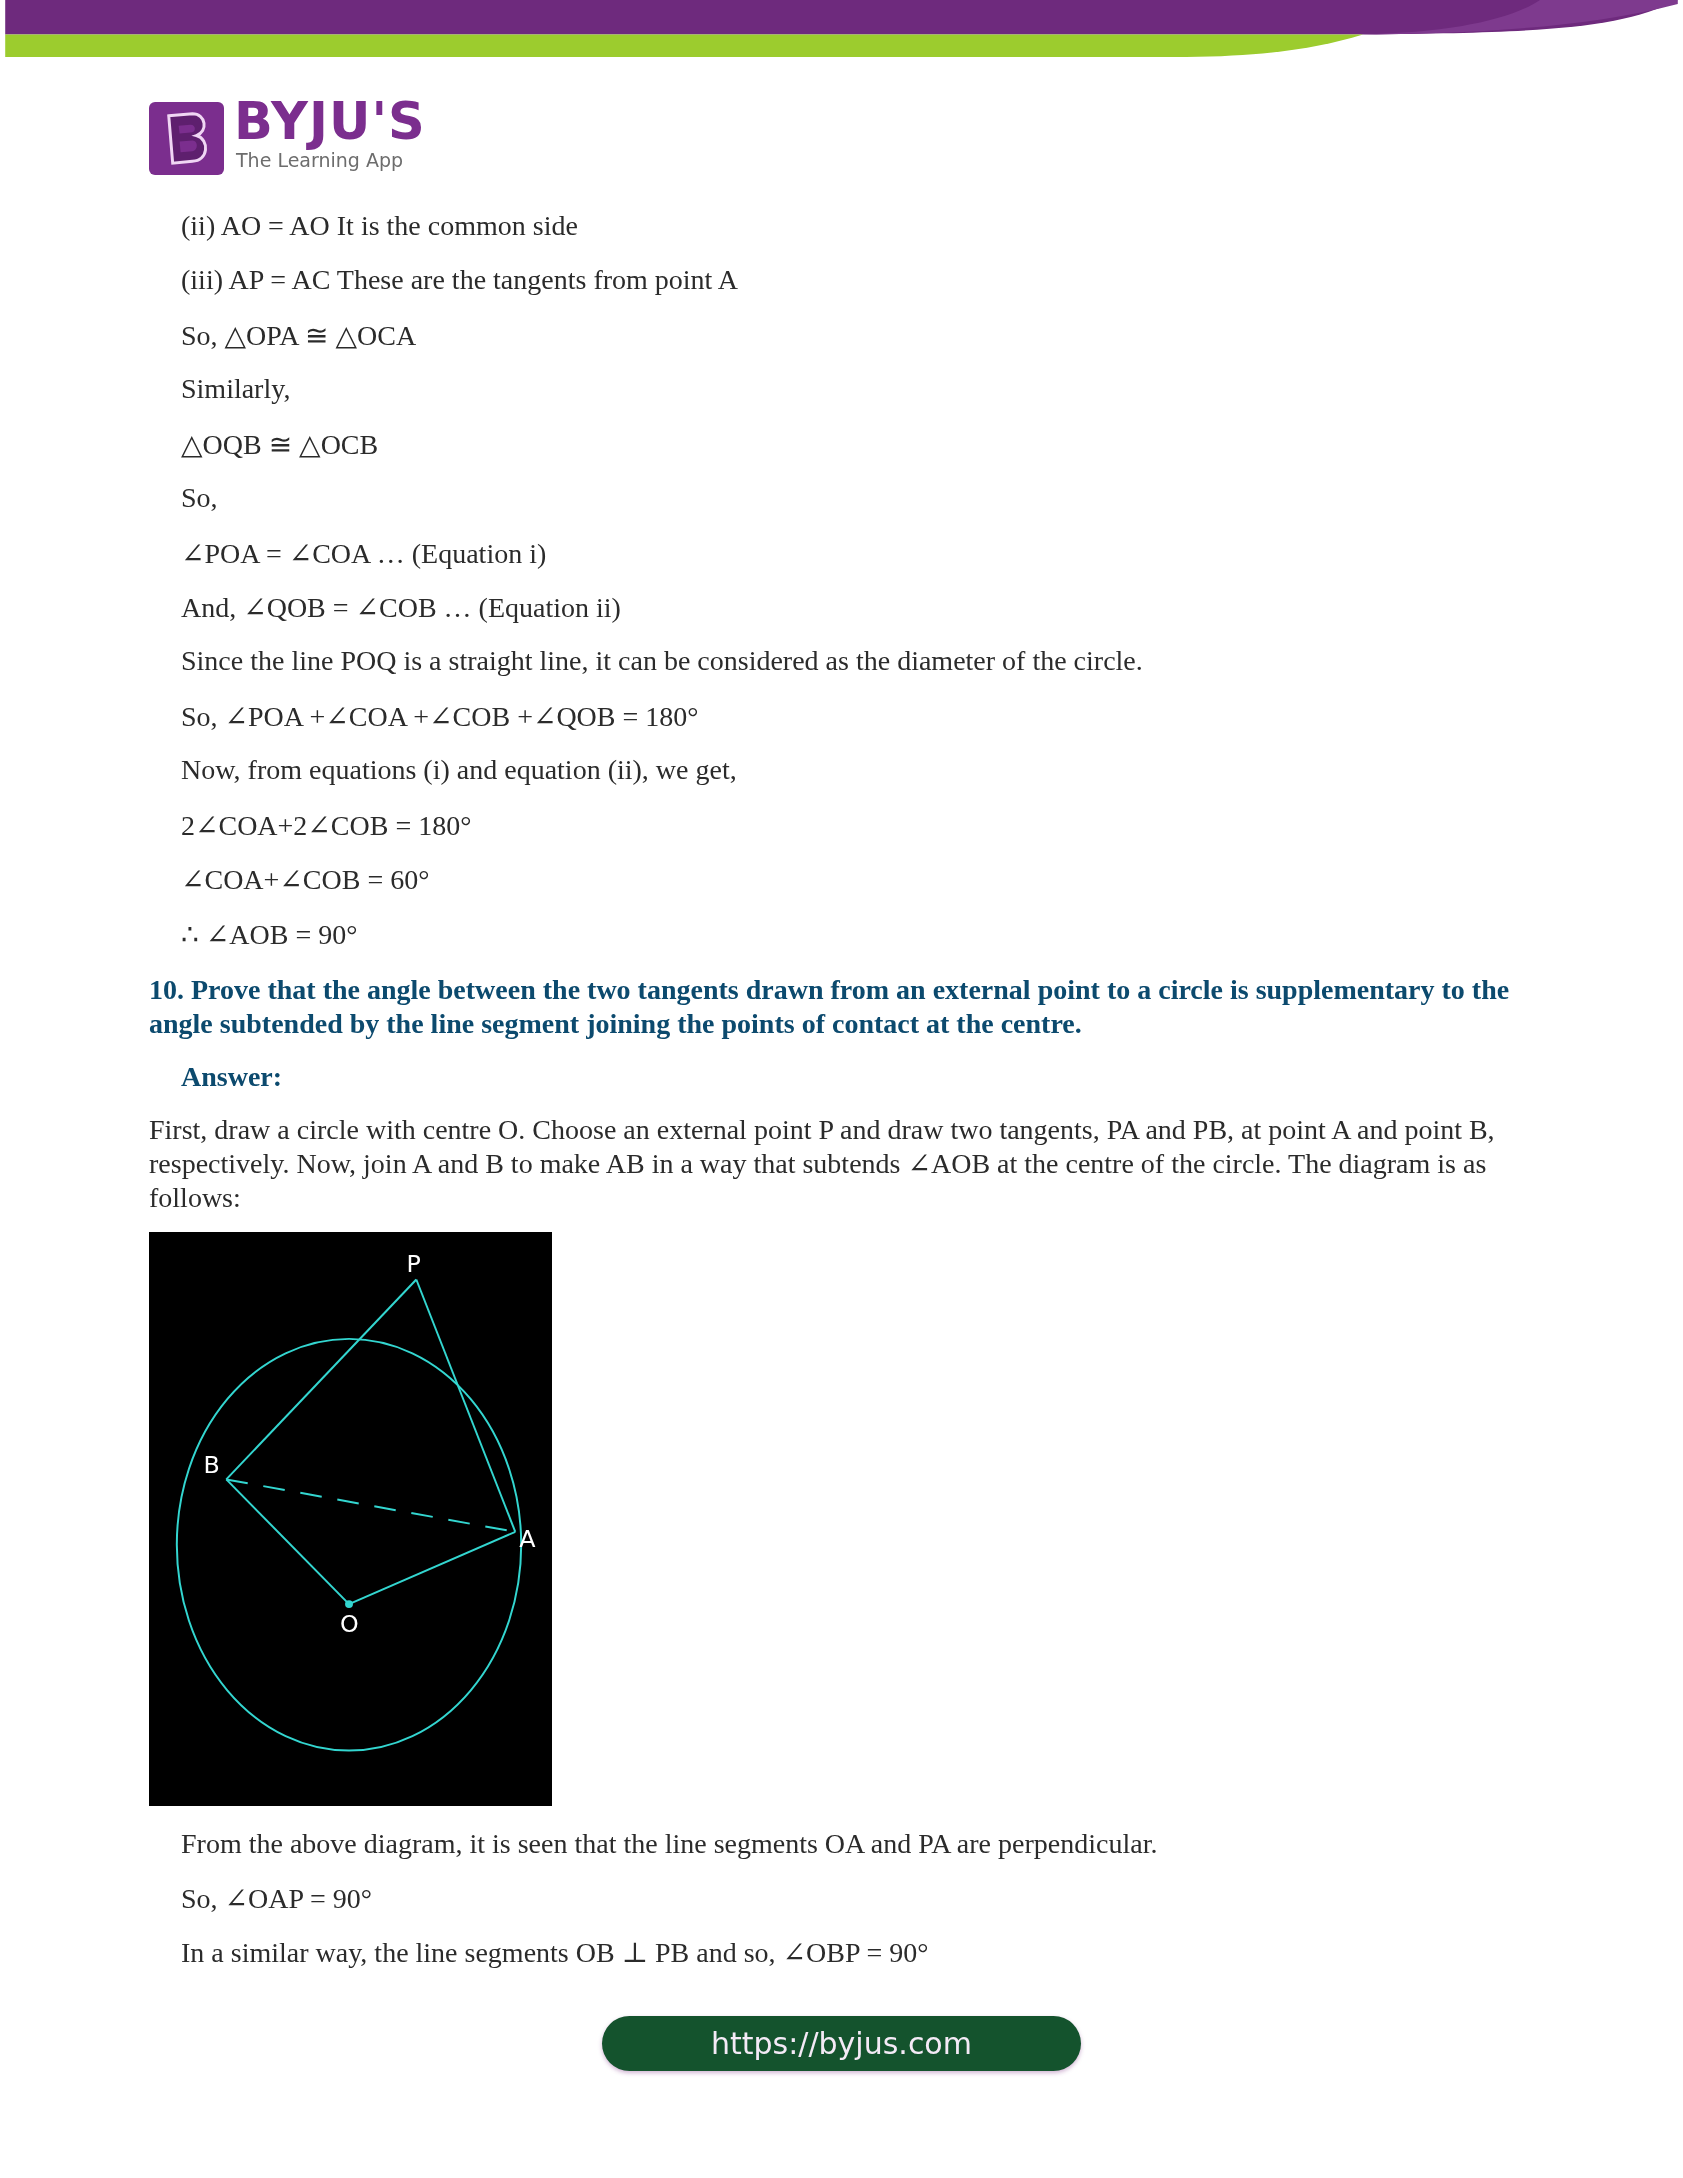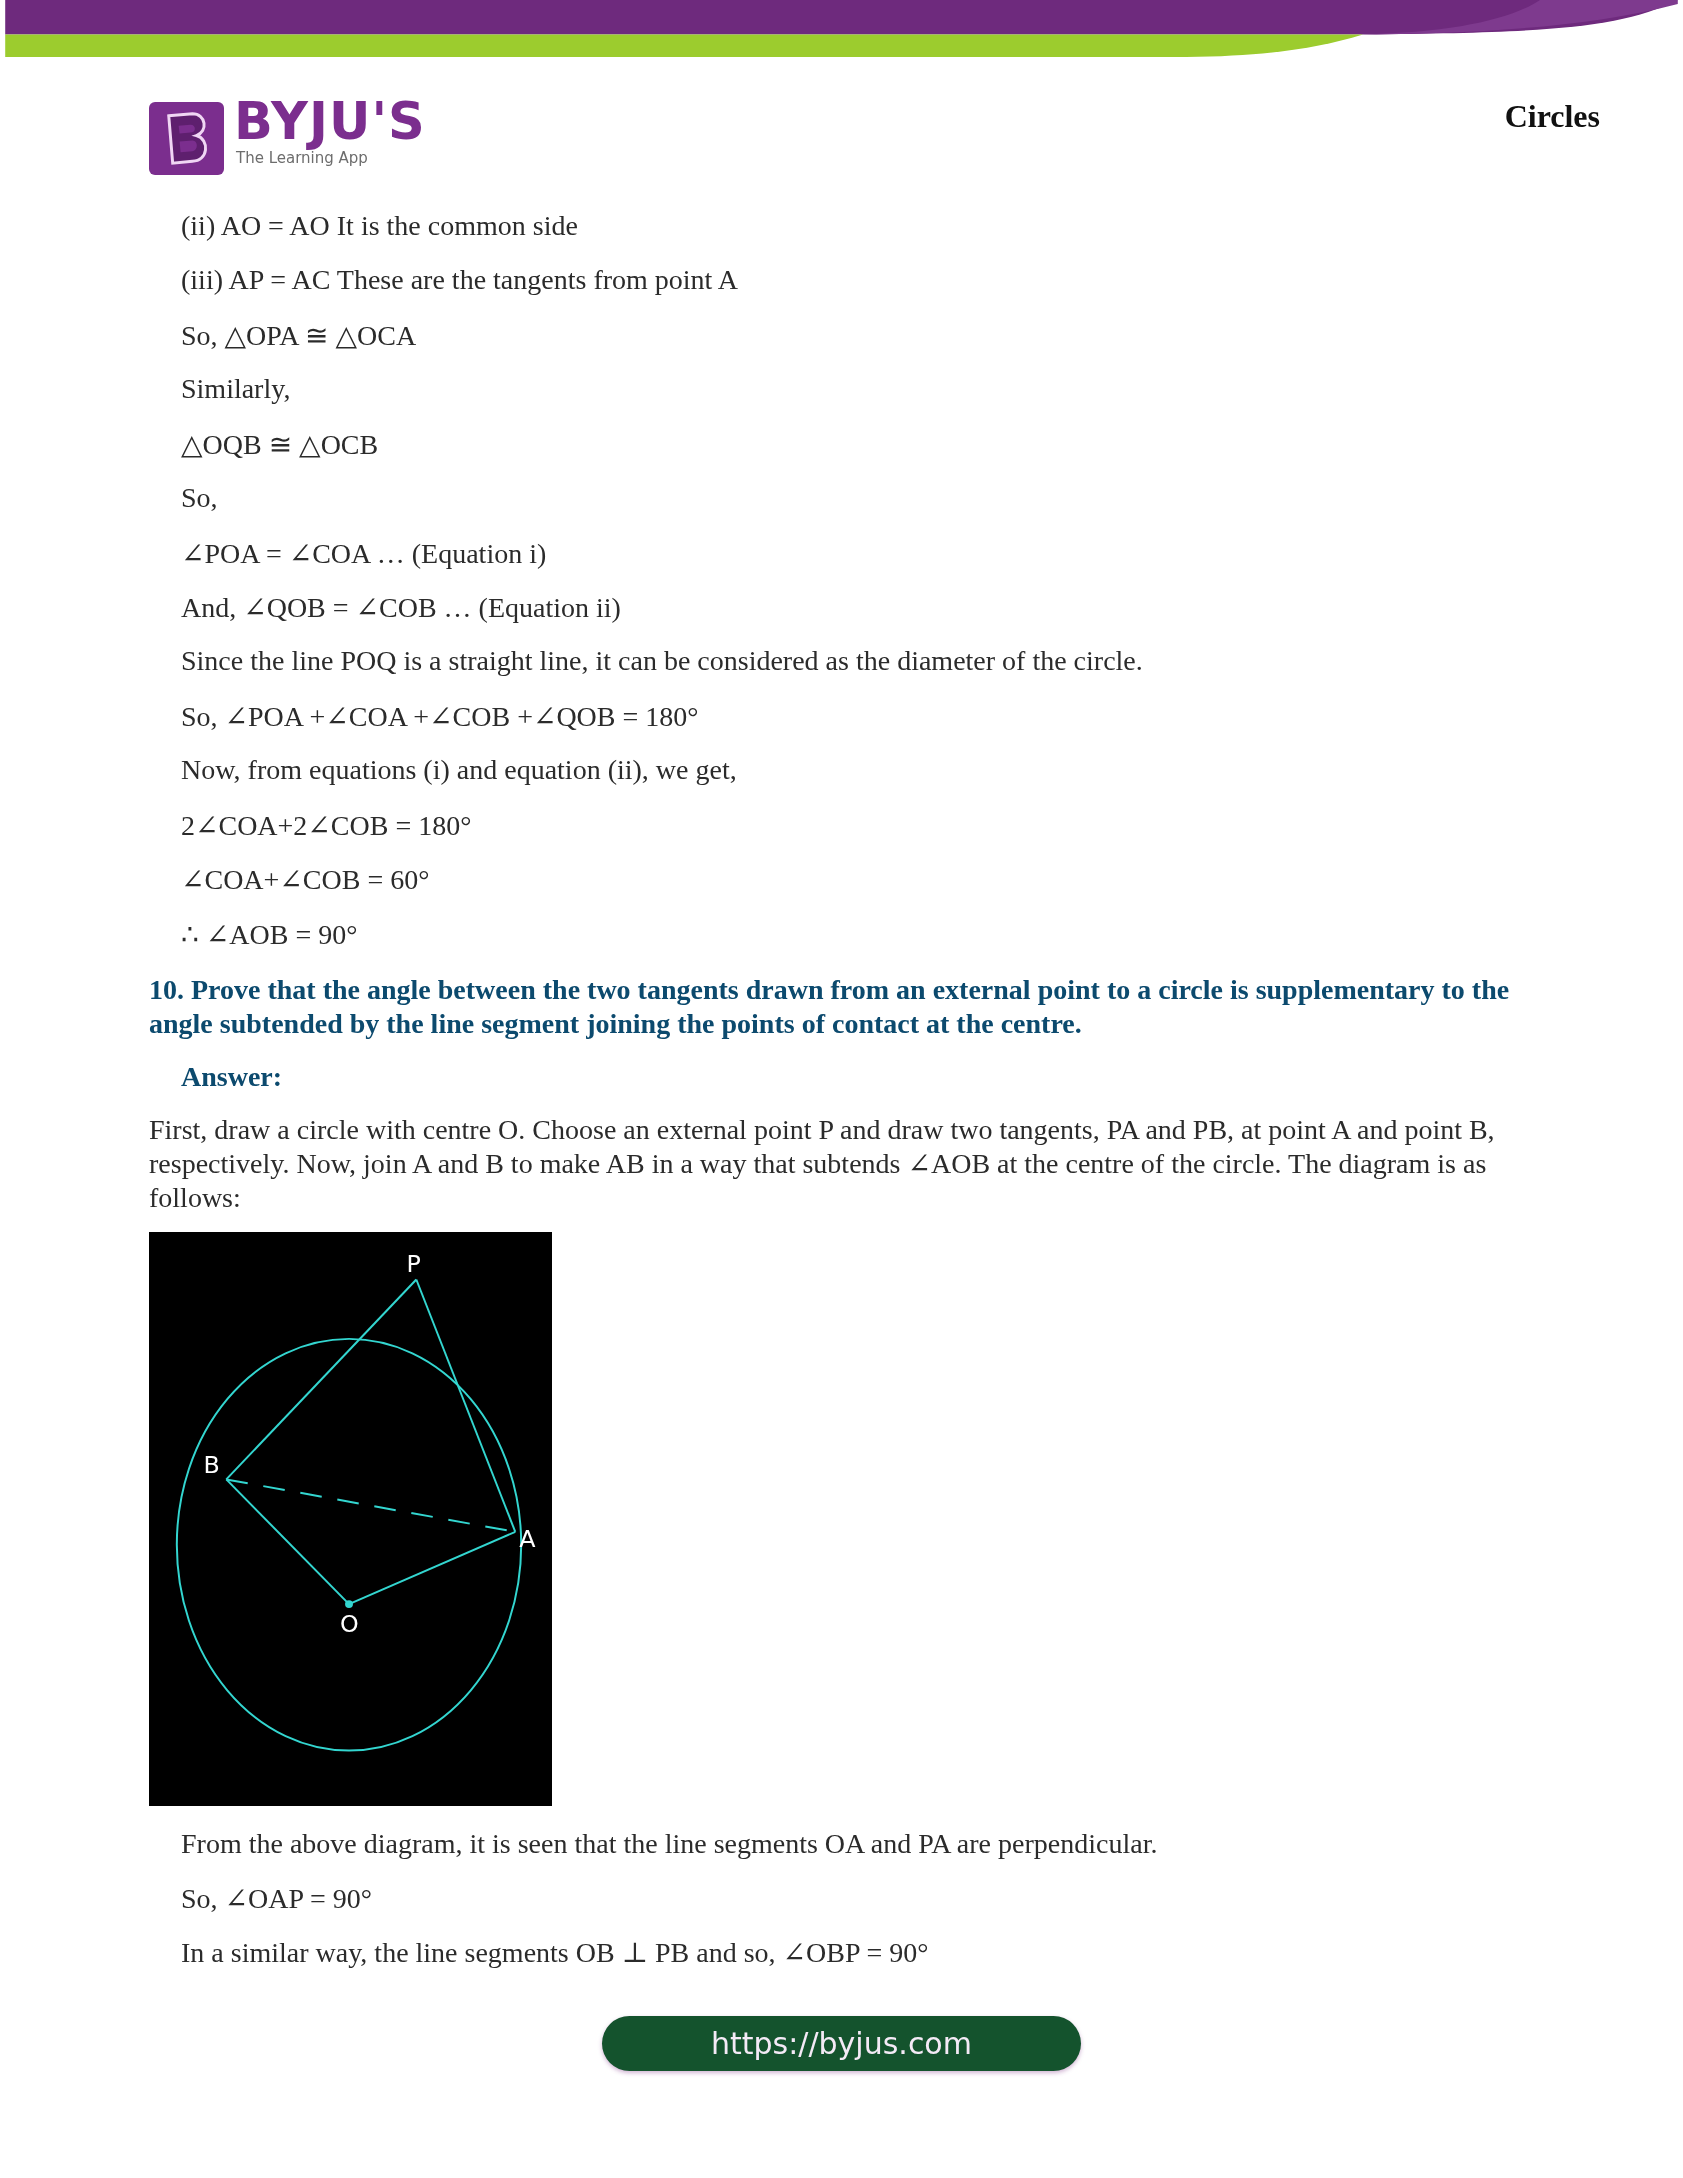--- a/index.html
+++ b/index.html
@@ -5,21 +5,21 @@
   html, body { margin: 0; padding: 0; background: #ffffff; }
   body { width: 1683px; height: 2178px; position: relative; overflow: hidden;
          font-family: "Liberation Serif", "DejaVu Serif", serif; color: #2a2a2a; }
   .banner { position: absolute; left: 0; top: 0; width: 1683px; height: 61px; }
   .logo { position: absolute; left: 149px; top: 96px; width: 287px; height: 83px; }
   .logo-box { position: absolute; left: 0; top: 6px; width: 75px; height: 73px; border-radius: 6px;
               background: #7b2e8e; }
   .logo-word { position: absolute; left: 85px; top: -4px; font-family: "DejaVu Sans", sans-serif;
                font-weight: bold; font-size: 51px; color: #7b2e8e; letter-spacing: 1px; }
   .logo-tag { position: absolute; left: 87px; top: 53px; font-family: "DejaVu Sans", sans-serif;
-              font-size: 15px; color: #6d6d6d; }
+              font-size: 19px; color: #6d6d6d; }
   .doc-title { position: absolute; right: 83px; top: 97px; text-align: right;
                font-weight: bold; font-size: 32px; line-height: 38px; color: #111; }
   .content { position: absolute; left: 149px; top: 0; width: 1386px; }
   .line { position: absolute; left: 0; font-size: 28px; white-space: nowrap; color: #2b2b2b; margin-left: 32px; }
   .para { position: absolute; left: 0; width: 1396px; font-size: 28px; line-height: 34px; color: #2b2b2b; }
   .bold { font-weight: bold; color: #0c4a6e; }
   .diagram { position: absolute; left: 149px; top: 1232px; width: 403px; height: 574px; background: #000; }
   .footer-pill { position: absolute; left: 602px; top: 2016px; width: 479px; height: 55px;
                  border-radius: 28px; background: #14532d; box-shadow: 0 2px 4px rgba(120,40,130,0.35);
                  display: flex; align-items: center; justify-content: center; }
@@ -39,21 +39,20 @@
     <svg width="75" height="73" viewBox="0 0 76 74">
       <path d="M20 14 L44 12 C58 12 60 30 48 34 C62 38 60 60 44 60 L24 62 Z" fill="#5e1f6e" stroke="#f0d6f4" stroke-width="3"></path>
       <path d="M30 24 L42 23 C48 23 48 31 42 31 L31 32 Z M31 40 L44 39 C50 39 50 49 44 50 L32 51 Z" fill="#7b2e8e"></path>
     </svg>
   </div>
   <div class="logo-word">BYJU'S</div>
   <div class="logo-tag">The Learning App</div>
 </div>
 
 <div class="doc-title">
-  <div>Circles</div>
 </div>
 
 <div class="content">
   <div class="line" style="top:210px">(ii) AO = AO It is the common side</div>
   <div class="line" style="top:264px">(iii) AP = AC These are the tangents from point A</div>
   <div class="line" style="top:319px">So, △OPA ≅ △OCA</div>
   <div class="line" style="top:373px">Similarly,</div>
   <div class="line" style="top:428px">△OQB ≅ △OCB</div>
   <div class="line" style="top:482px">So,</div>
   <div class="line" style="top:537px">∠POA = ∠COA … (Equation i)</div>

